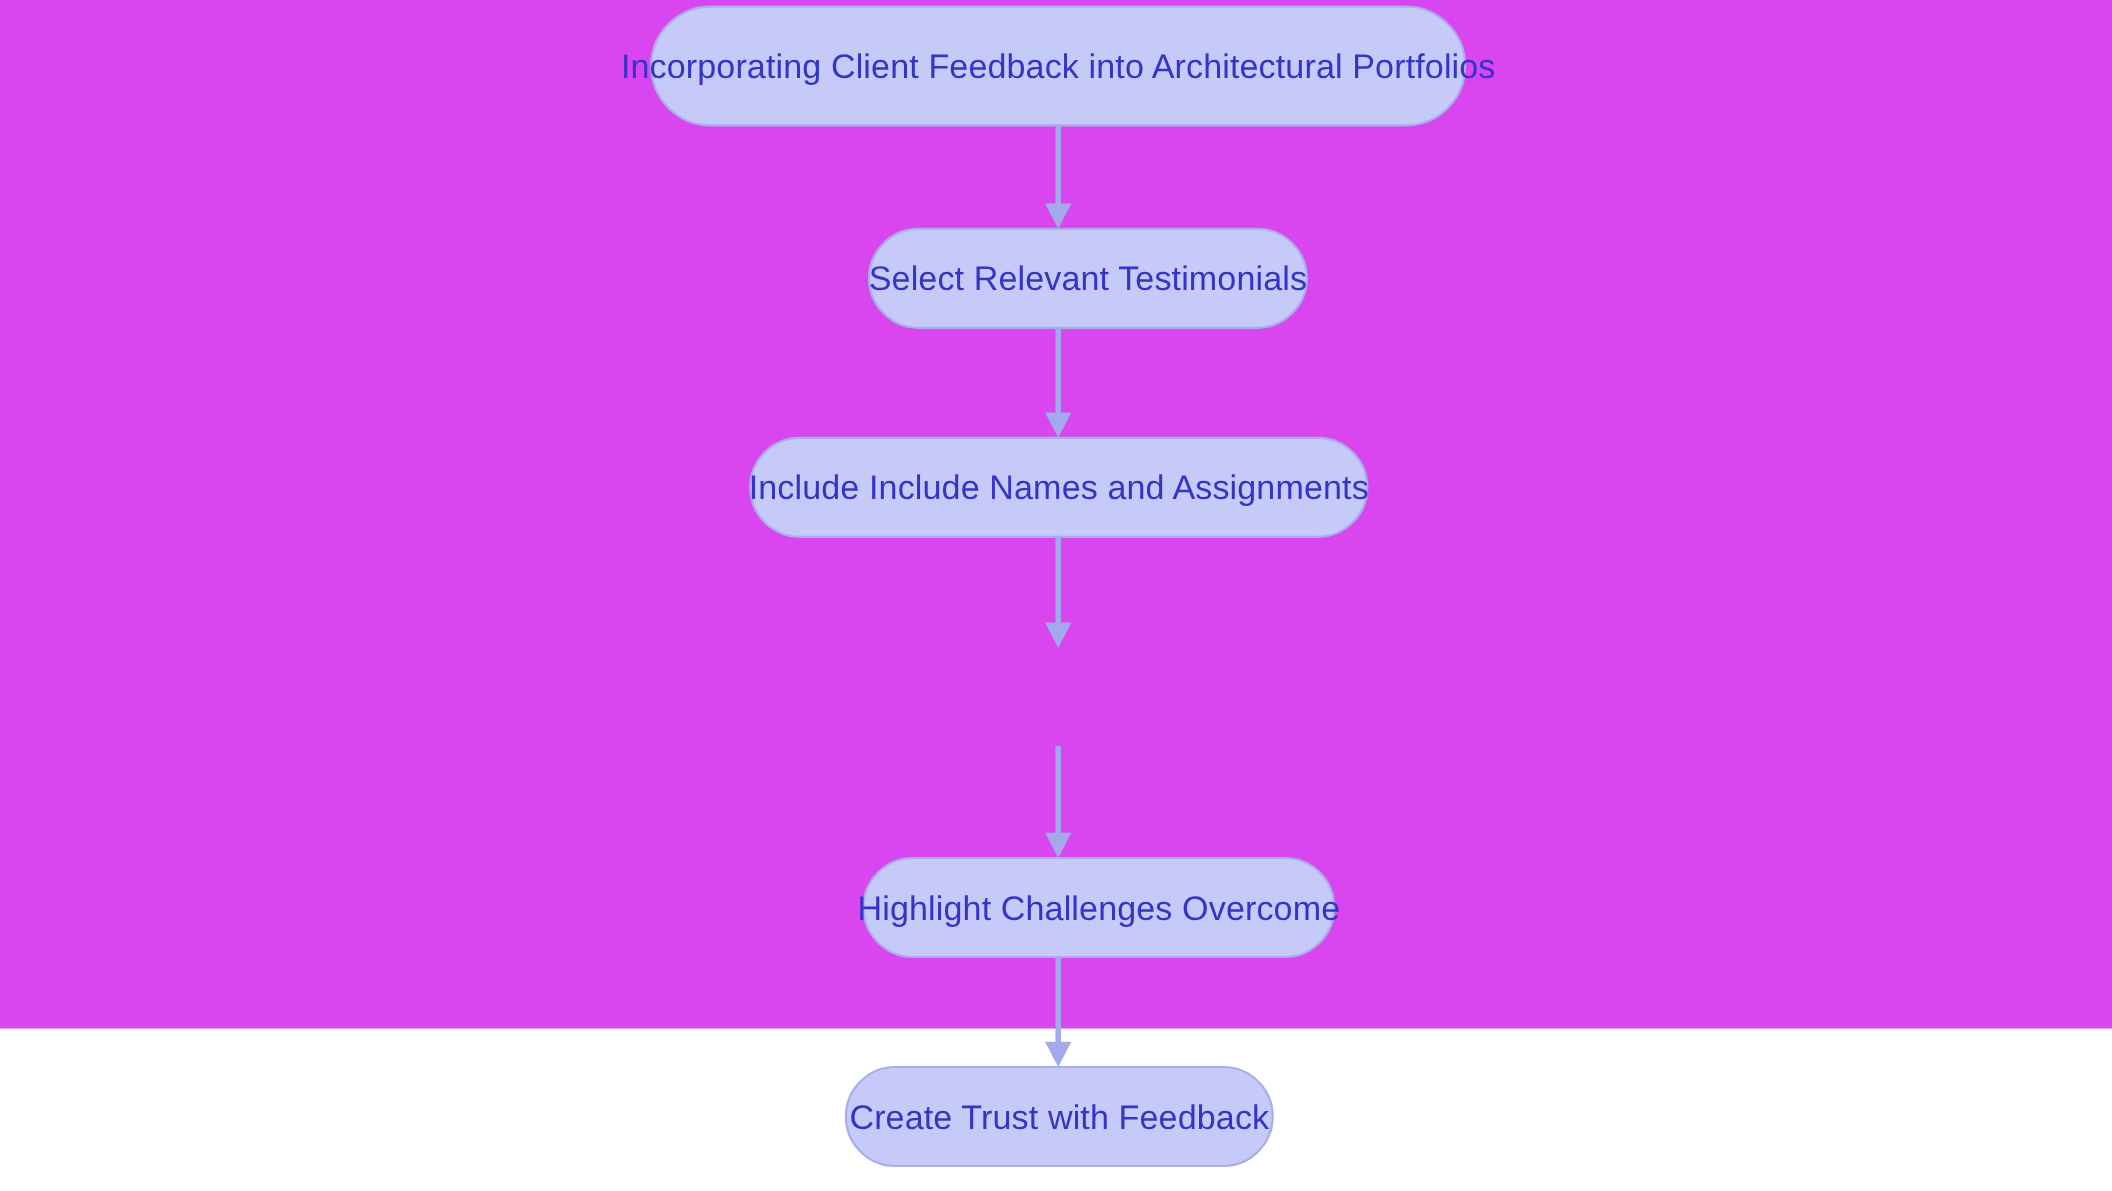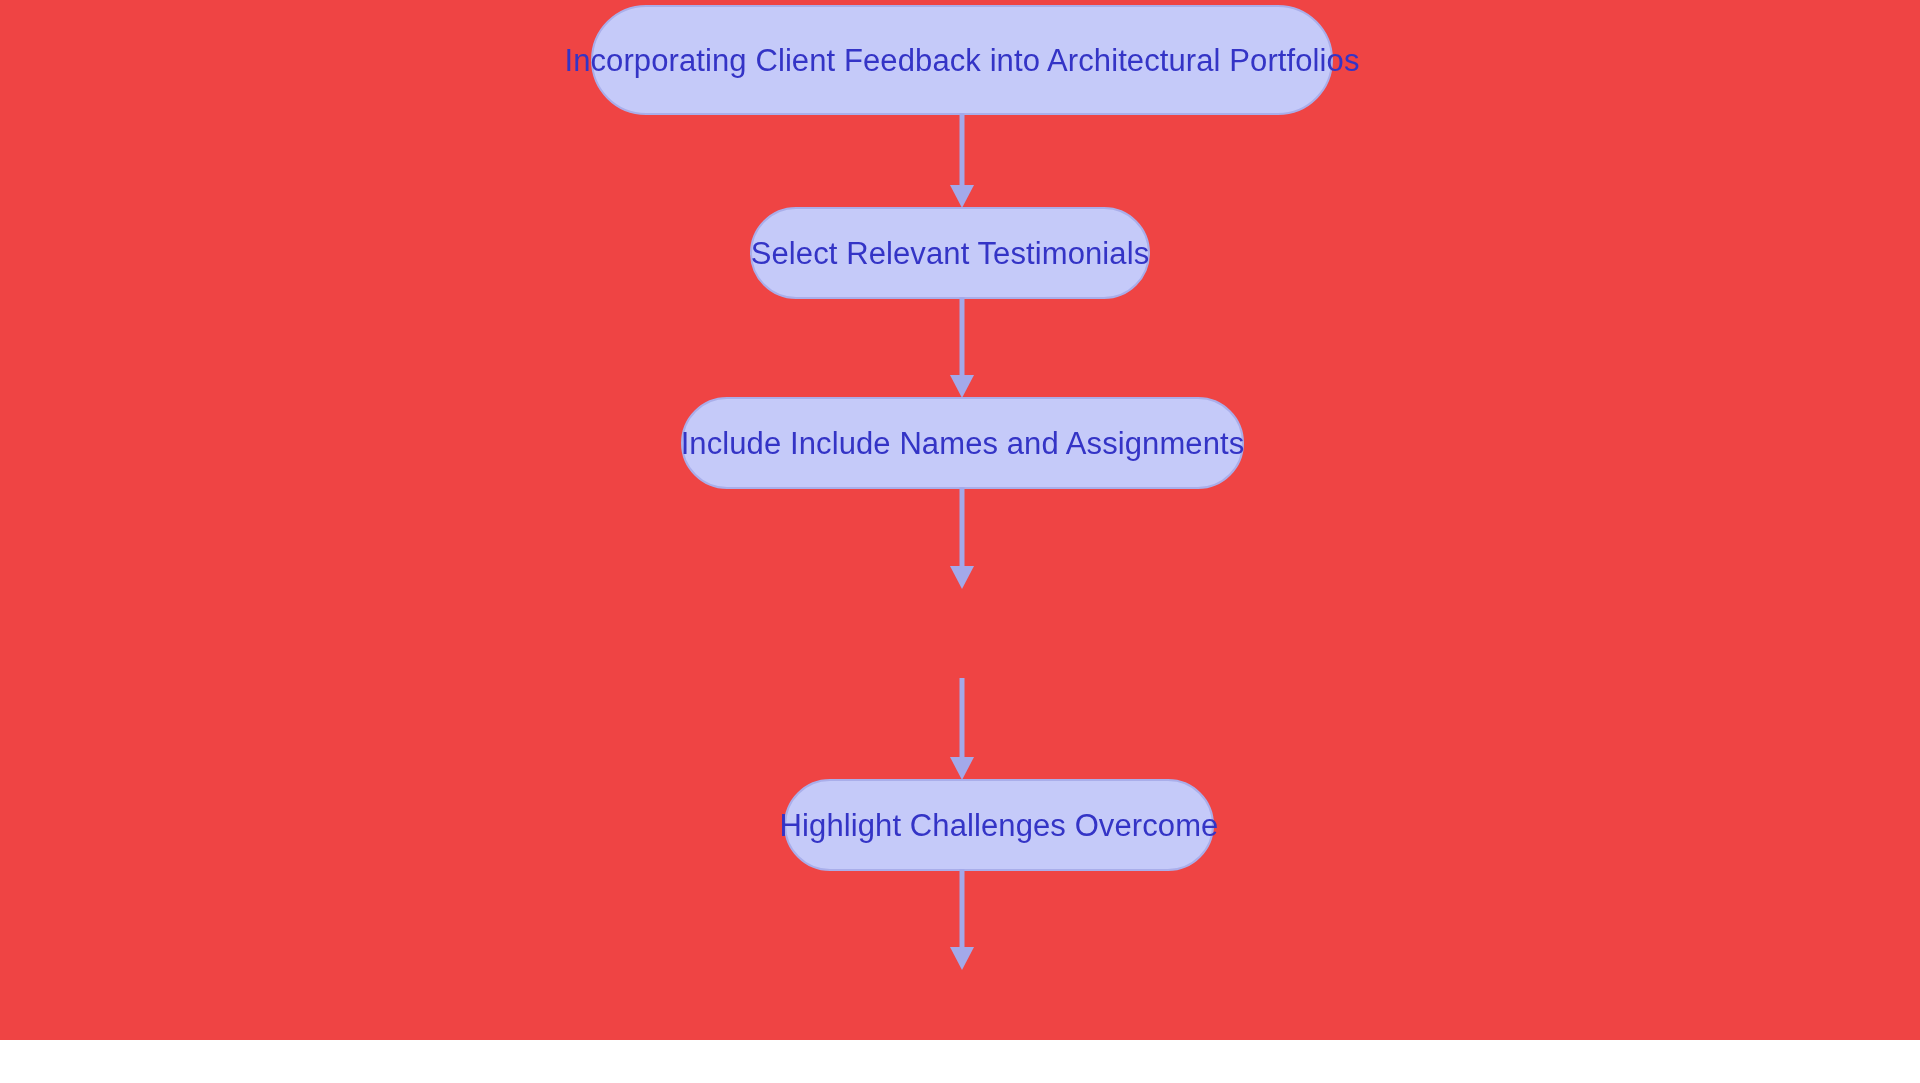--- a/index.html
+++ b/index.html
@@ -10,22 +10,22 @@
     height: 1083px;
     overflow: hidden;
   }
   body {
     font-family: "Liberation Sans", "DejaVu Sans", sans-serif;
   }
 
   #flowchart-canvas {
     position: relative;
     width: 1920px;
-    height: 1040px;
-    background: #ef4444;
+    height: 935px;
+    background: #d946ef;
   }
 
   .node {
     box-sizing: border-box;
     display: flex;
     align-items: center;
     justify-content: center;
     background: #c5caf9;
     border: 2px solid #a9aeea;
     border-radius: 999px;
@@ -38,21 +38,21 @@
     padding: 0 46px;
   }
 
   .node-label {
     display: block;
     color: #3434c6;
   }
 
   
   .node-0 { position: absolute; left: 591px; top: 5px;    width: 742px;  height: 110px; }
-  .node-1 { position: absolute; left: 750px; top: 207px;  width: 400px;  height: 92px;  }
+  .node-1 { position: absolute; left: 789px; top: 207px;  width: 400px;  height: 92px;  }
   .node-2 { position: absolute; left: 681px; top: 397px;  width: 563px;  height: 92px;  }
   .node-3 { position: absolute; left: 797px; top: 588px;  width: 331px;  height: 92px;  }
   .node-4 { position: absolute; left: 784px; top: 779px;  width: 430px;  height: 92px;  }
   .node-5 { position: absolute; left: 768px; top: 969px;  width: 390px;  height: 92px;  }
 
   .connector {
     position: absolute;
     left: 0;
     width: 1920px;
     pointer-events: none;
@@ -115,14 +115,17 @@
     <span class="node-label">Highlight Challenges Overcome</span>
   </div>
 
   <div class="connector conn-4">
     <svg width="1920" height="102" viewBox="0 0 1920 102" xmlns="http://www.w3.org/2000/svg">
       <line x1="962" y1="0" x2="962" y2="80" stroke="#a3a9ea" stroke-width="5"></line>
       <polygon points="950,78 974,78 962,101" fill="#a3a9ea"></polygon>
     </svg>
   </div>
 
+  <div class="node node-5">
+    <span class="node-label">Create Trust with Feedback</span>
+  </div>
 
 </div>
 
 </body></html>

